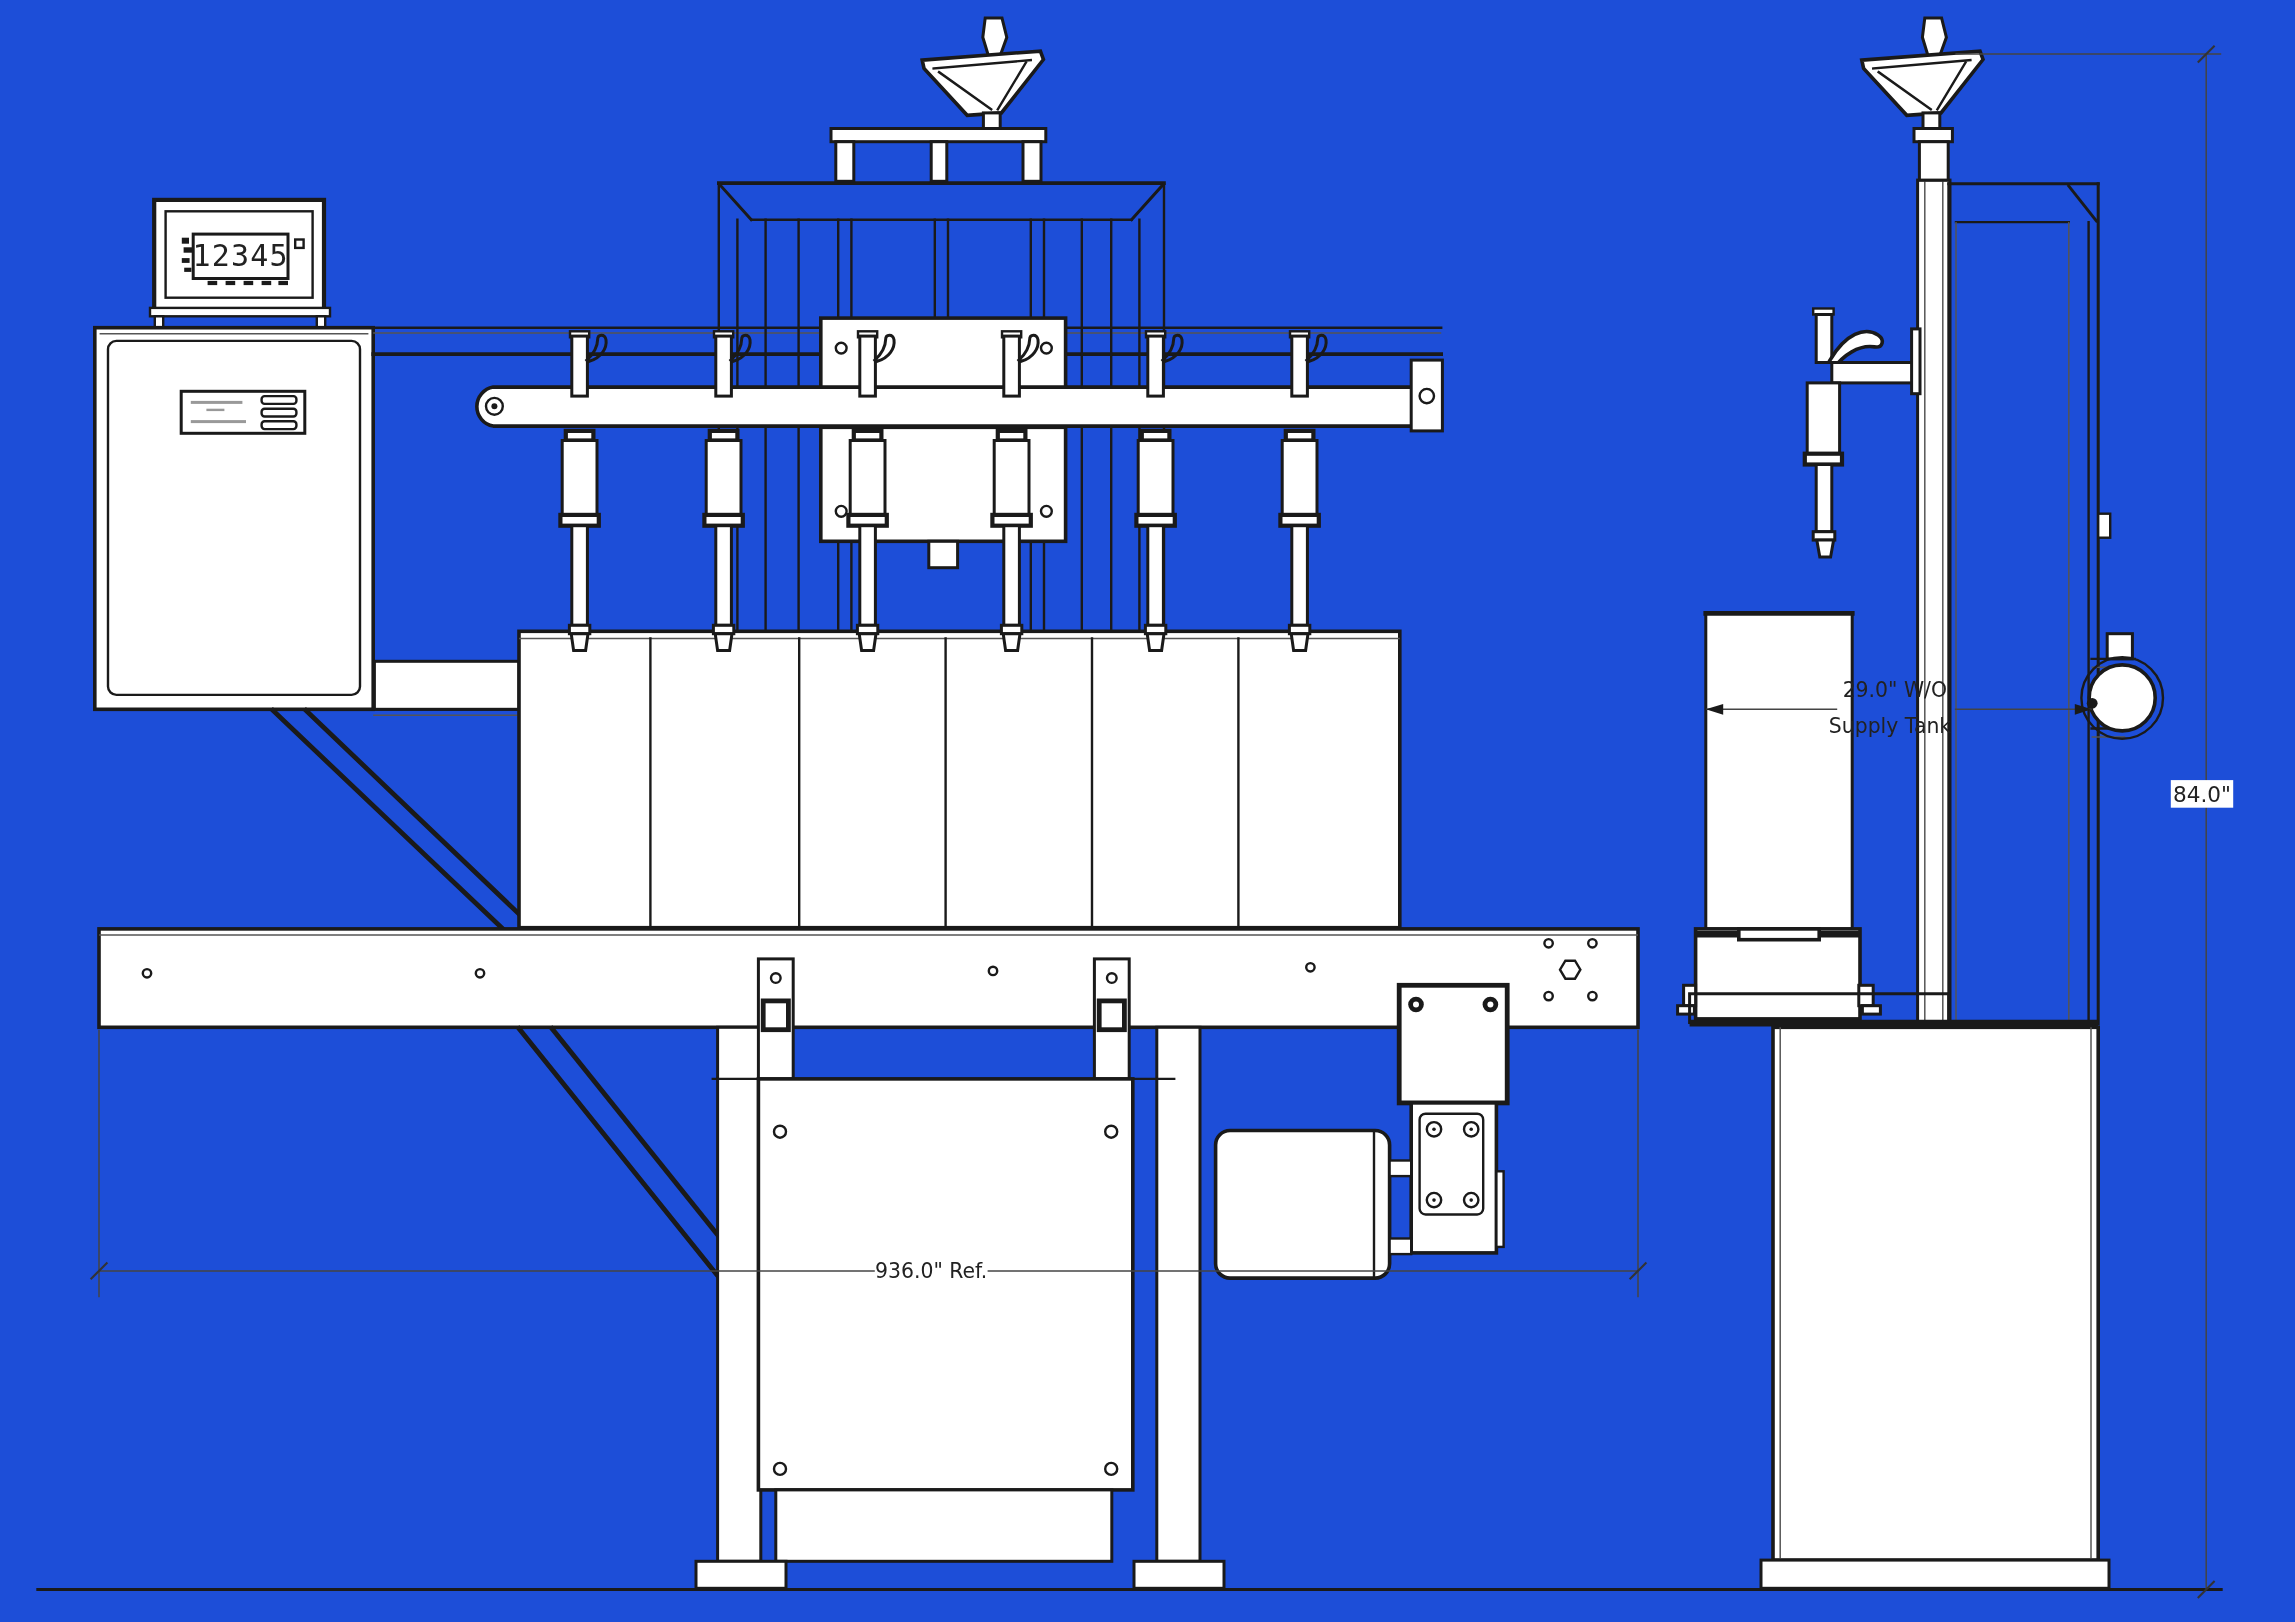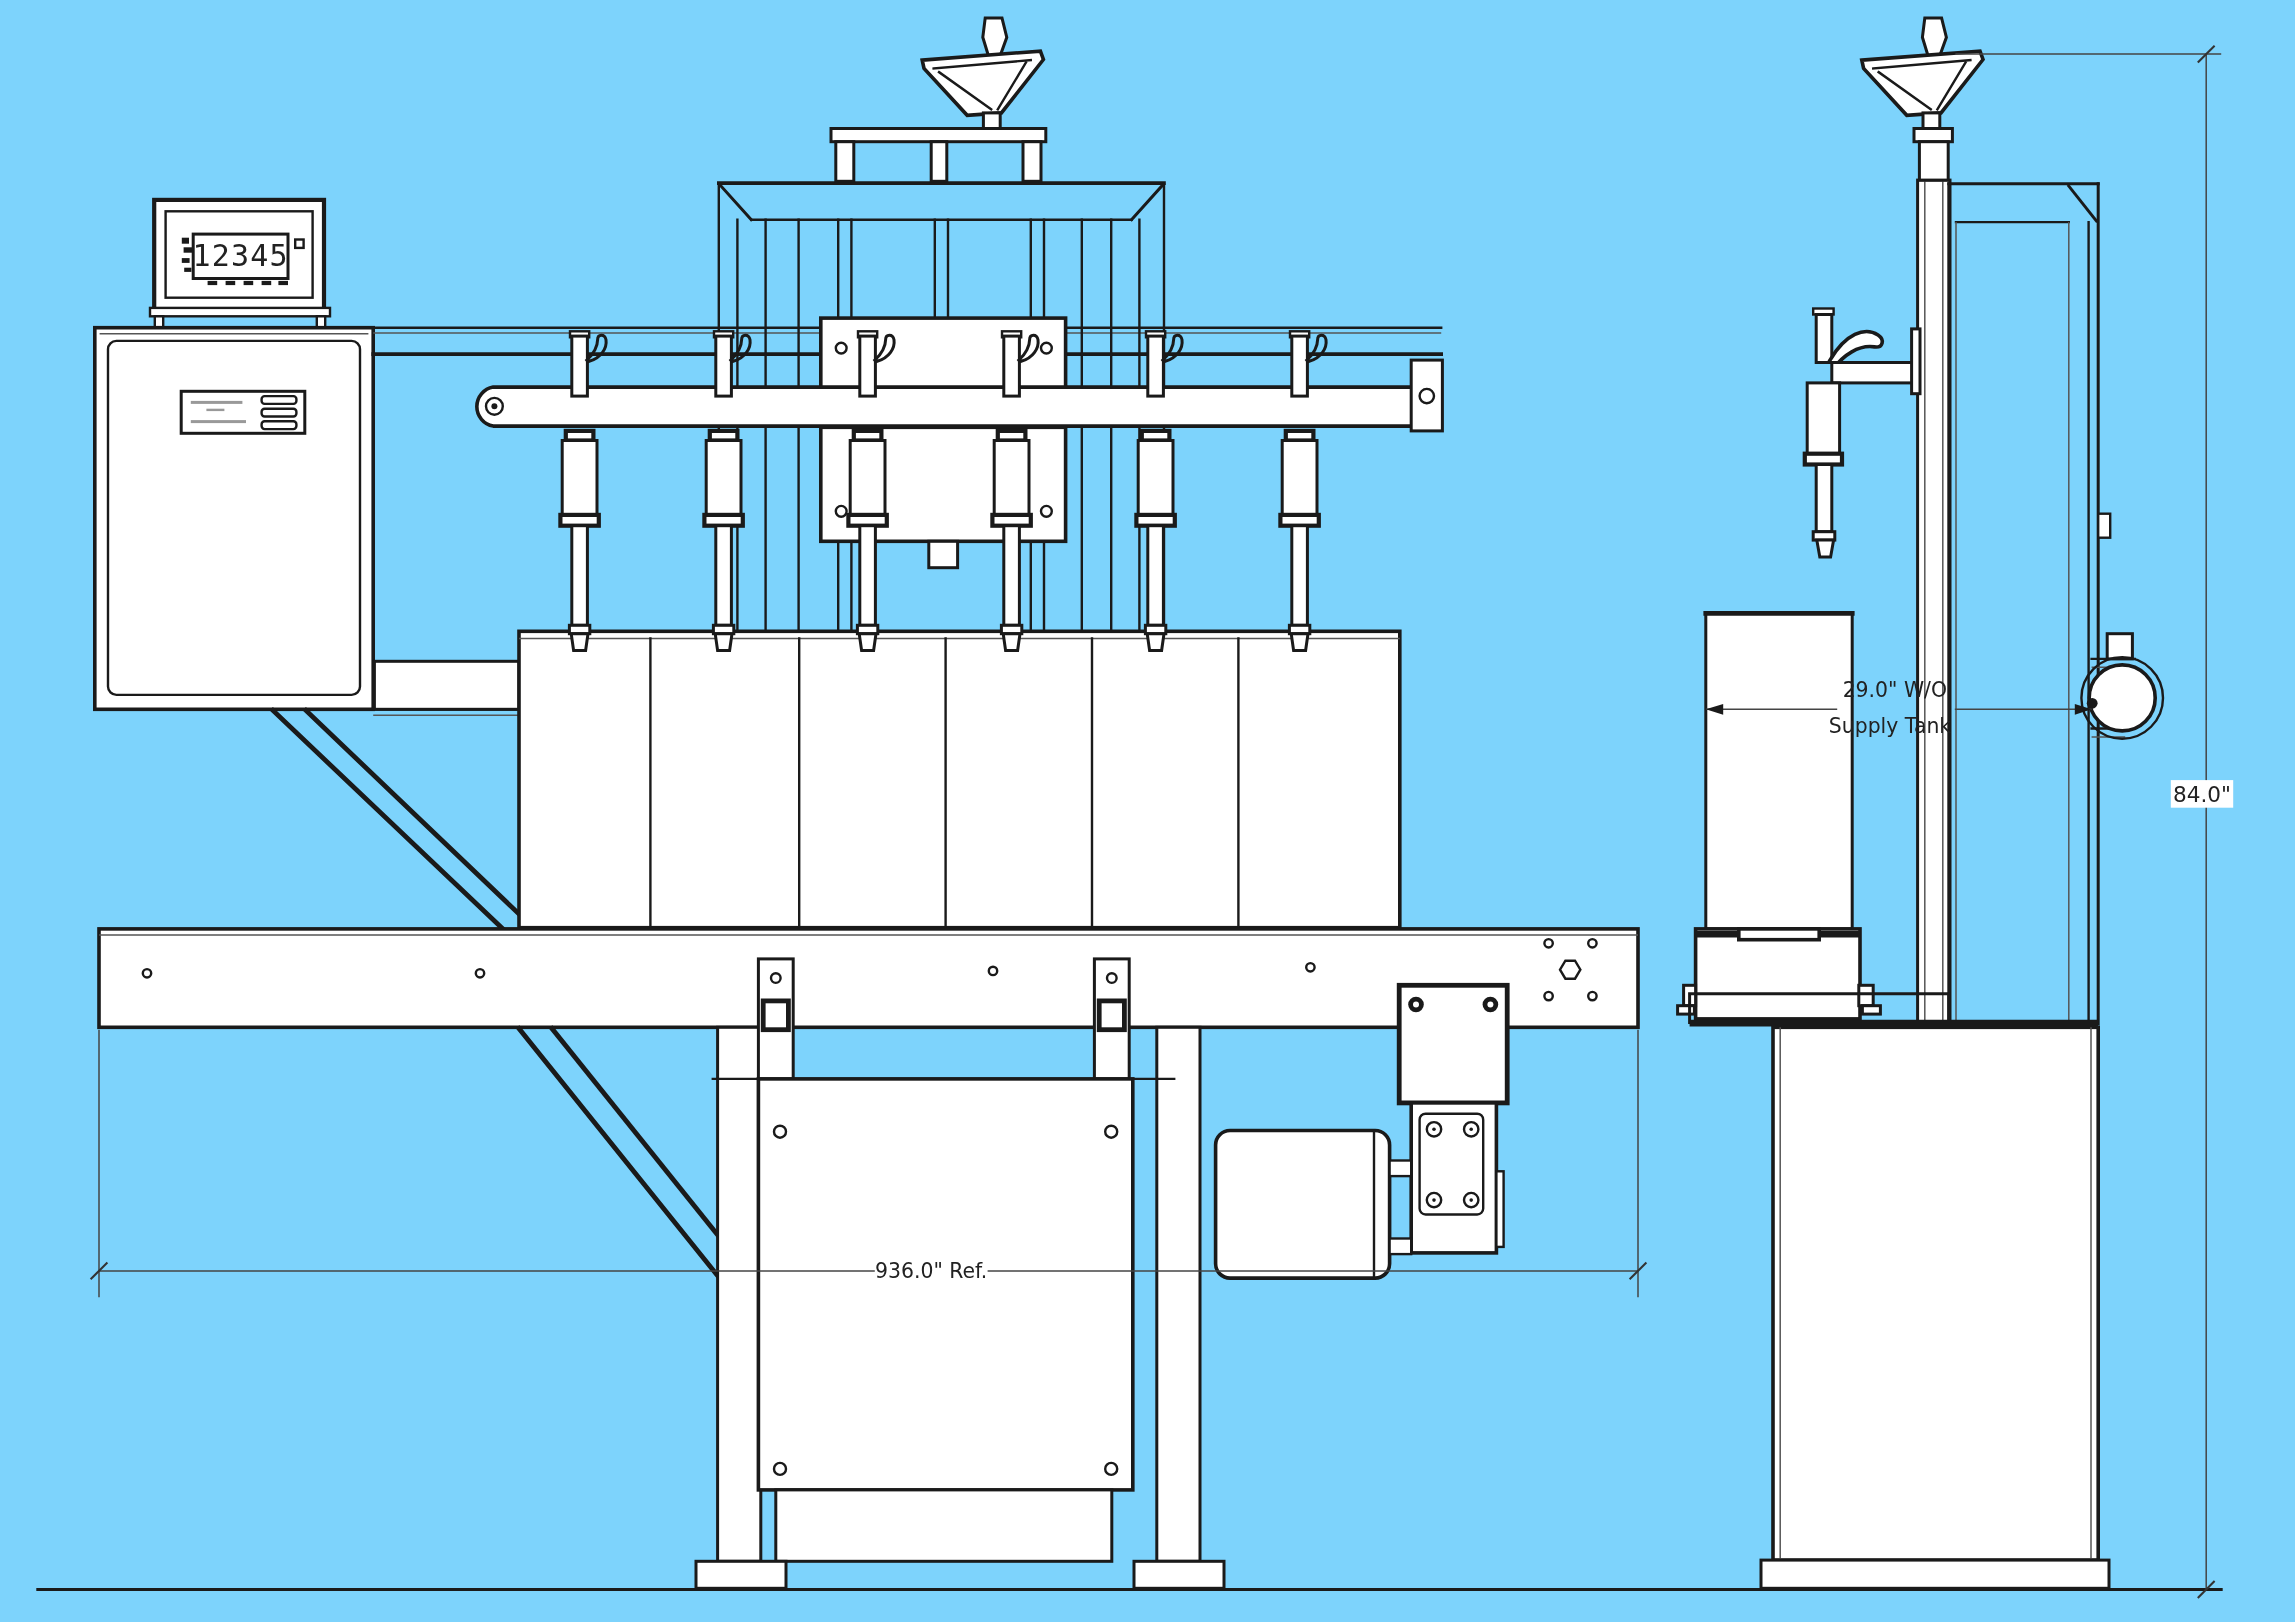--- a/index.html
+++ b/index.html
@@ -1,16 +1,16 @@
 <!DOCTYPE html>
 <html style="font-size:9.6px"><head>
 <meta charset="utf-8">
 <style>
   html,body{margin:0;padding:0;background:#fff;}
-  .sheet{width:2295px;height:1622px;background:#7dd3fc;position:relative;font-family:"DejaVu Sans",sans-serif;}
+  .sheet{width:2295px;height:1622px;background:#1d4ed8;position:relative;font-family:"DejaVu Sans",sans-serif;}
   svg{display:block;}
   .s  {stroke:#1a1a1a;fill:none;stroke-width:5;stroke-linecap:square;}
   .s4 {stroke:#1a1a1a;fill:none;stroke-width:4;stroke-linecap:square;}
   .s6 {stroke:#1a1a1a;fill:none;stroke-width:6;stroke-linecap:square;}
   .s7 {stroke:#1a1a1a;fill:none;stroke-width:7;stroke-linecap:square;}
   .s8 {stroke:#1a1a1a;fill:none;stroke-width:8;stroke-linecap:square;}
   .s11{stroke:#1a1a1a;fill:none;stroke-width:11;stroke-linecap:butt;}
   .fw {fill:#ffffff;}
   .thin{stroke:#555;fill:none;stroke-width:2.5;}
   .dim{stroke:#444;fill:none;stroke-width:2.5;}

